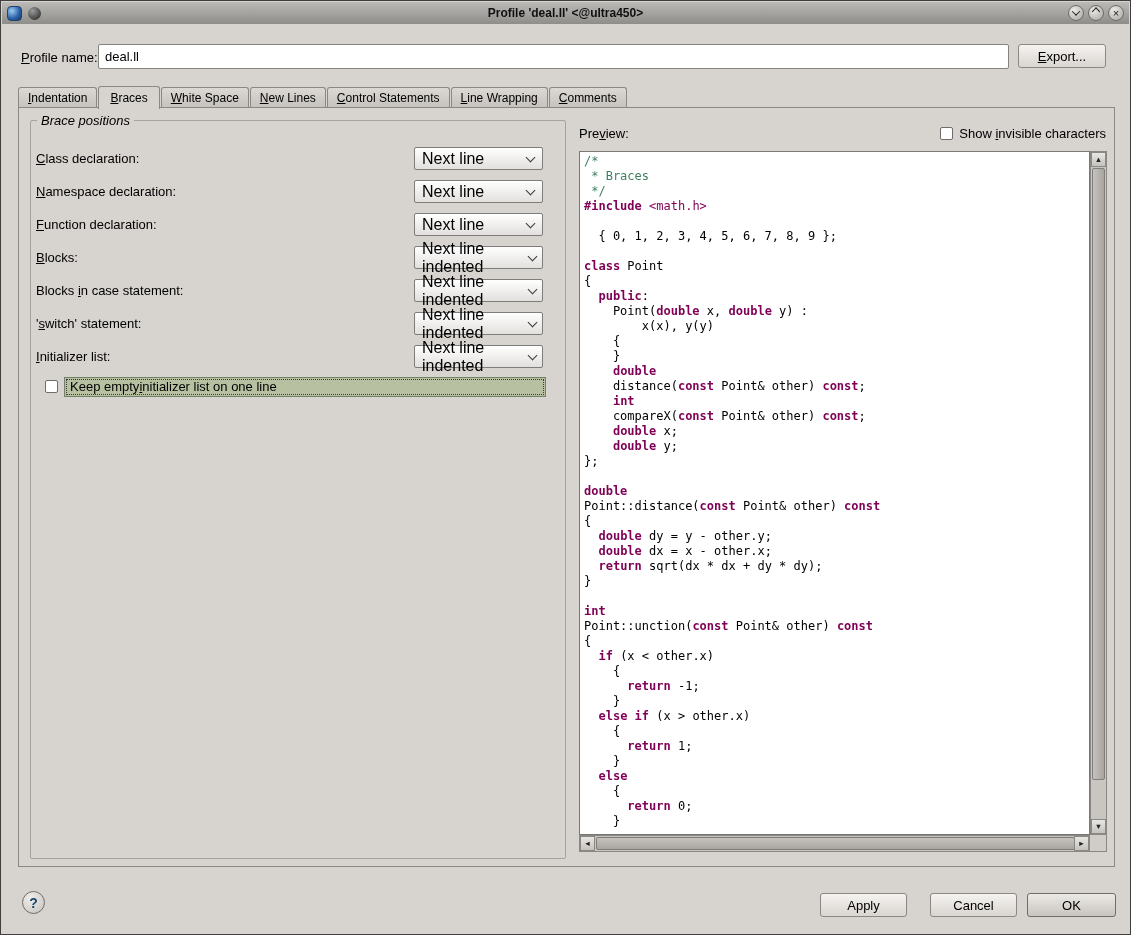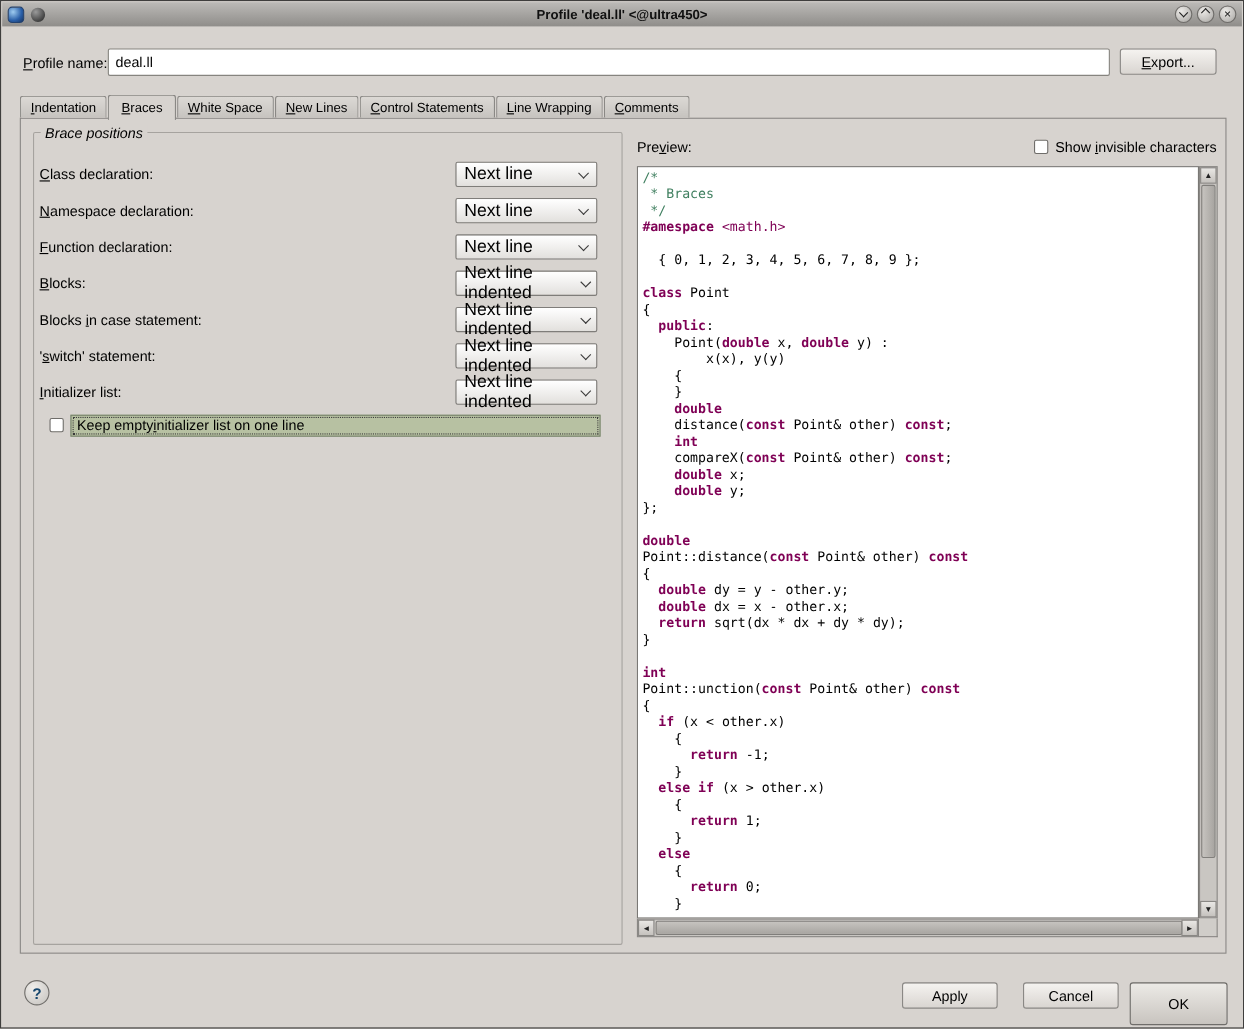--- a/index.html
+++ b/index.html
@@ -111,21 +111,21 @@
             border-radius:2px; }
 
   
   .help-btn { position:absolute; left:21px; top:890px; width:23px; height:23px;
               border-radius:50%; border:1px solid #6f6d6a;
               background:radial-gradient(circle at 35% 30%, #f0eeeb, #c4c1bd);
               display:flex; align-items:center; justify-content:center;
               font-weight:bold; font-size:14px; color:#17476e; }
   .apply-btn  { position:absolute; left:819px;  top:892px; width:87px; height:24px; }
   .cancel-btn { position:absolute; left:929px;  top:892px; width:87px; height:24px; }
-  .ok-btn     { position:absolute; left:1026px; top:892px; width:89px; height:39px;
+  .ok-btn     { position:absolute; left:1026px; top:892px; width:89px; height:24px;
                 background:linear-gradient(#eceae6,#c8c4bf); border-color:#6f6d6a; }
   u { text-decoration:underline; }
 </style>
 </head>
 <body>
 
 <div class="window">
 
   <div class="titlebar">
     <div class="tb-left">
@@ -232,21 +232,21 @@
       <span class="show-inv">
         <span class="checkbox"></span>
         <span>Show <u>i</u>nvisible characters</span>
       </span>
     </div>
 
     <div class="code-area">
         <div class="line"><span class="c">/*</span></div>
         <div class="line"><span class="c"> * Braces</span></div>
         <div class="line"><span class="c"> */</span></div>
-        <div class="line"><span class="k">#amespace</span><span class="p"> </span><span class="h">&lt;math.h&gt;</span></div>
+        <div class="line"><span class="k">#include</span><span class="p"> </span><span class="h">&lt;math.h&gt;</span></div>
         <div class="line"> </div>
         <div class="line"><span class="p">  { 0, 1, 2, 3, 4, 5, 6, 7, 8, 9 };</span></div>
         <div class="line"> </div>
         <div class="line"><span class="k">class</span><span class="p"> Point</span></div>
         <div class="line"><span class="p">{</span></div>
         <div class="line"><span class="p">  </span><span class="k">public</span><span class="p">:</span></div>
         <div class="line"><span class="p">    Point(</span><span class="k">double</span><span class="p"> x, </span><span class="k">double</span><span class="p"> y) :</span></div>
         <div class="line"><span class="p">        x(x), y(y)</span></div>
         <div class="line"><span class="p">    {</span></div>
         <div class="line"><span class="p">    }</span></div>

